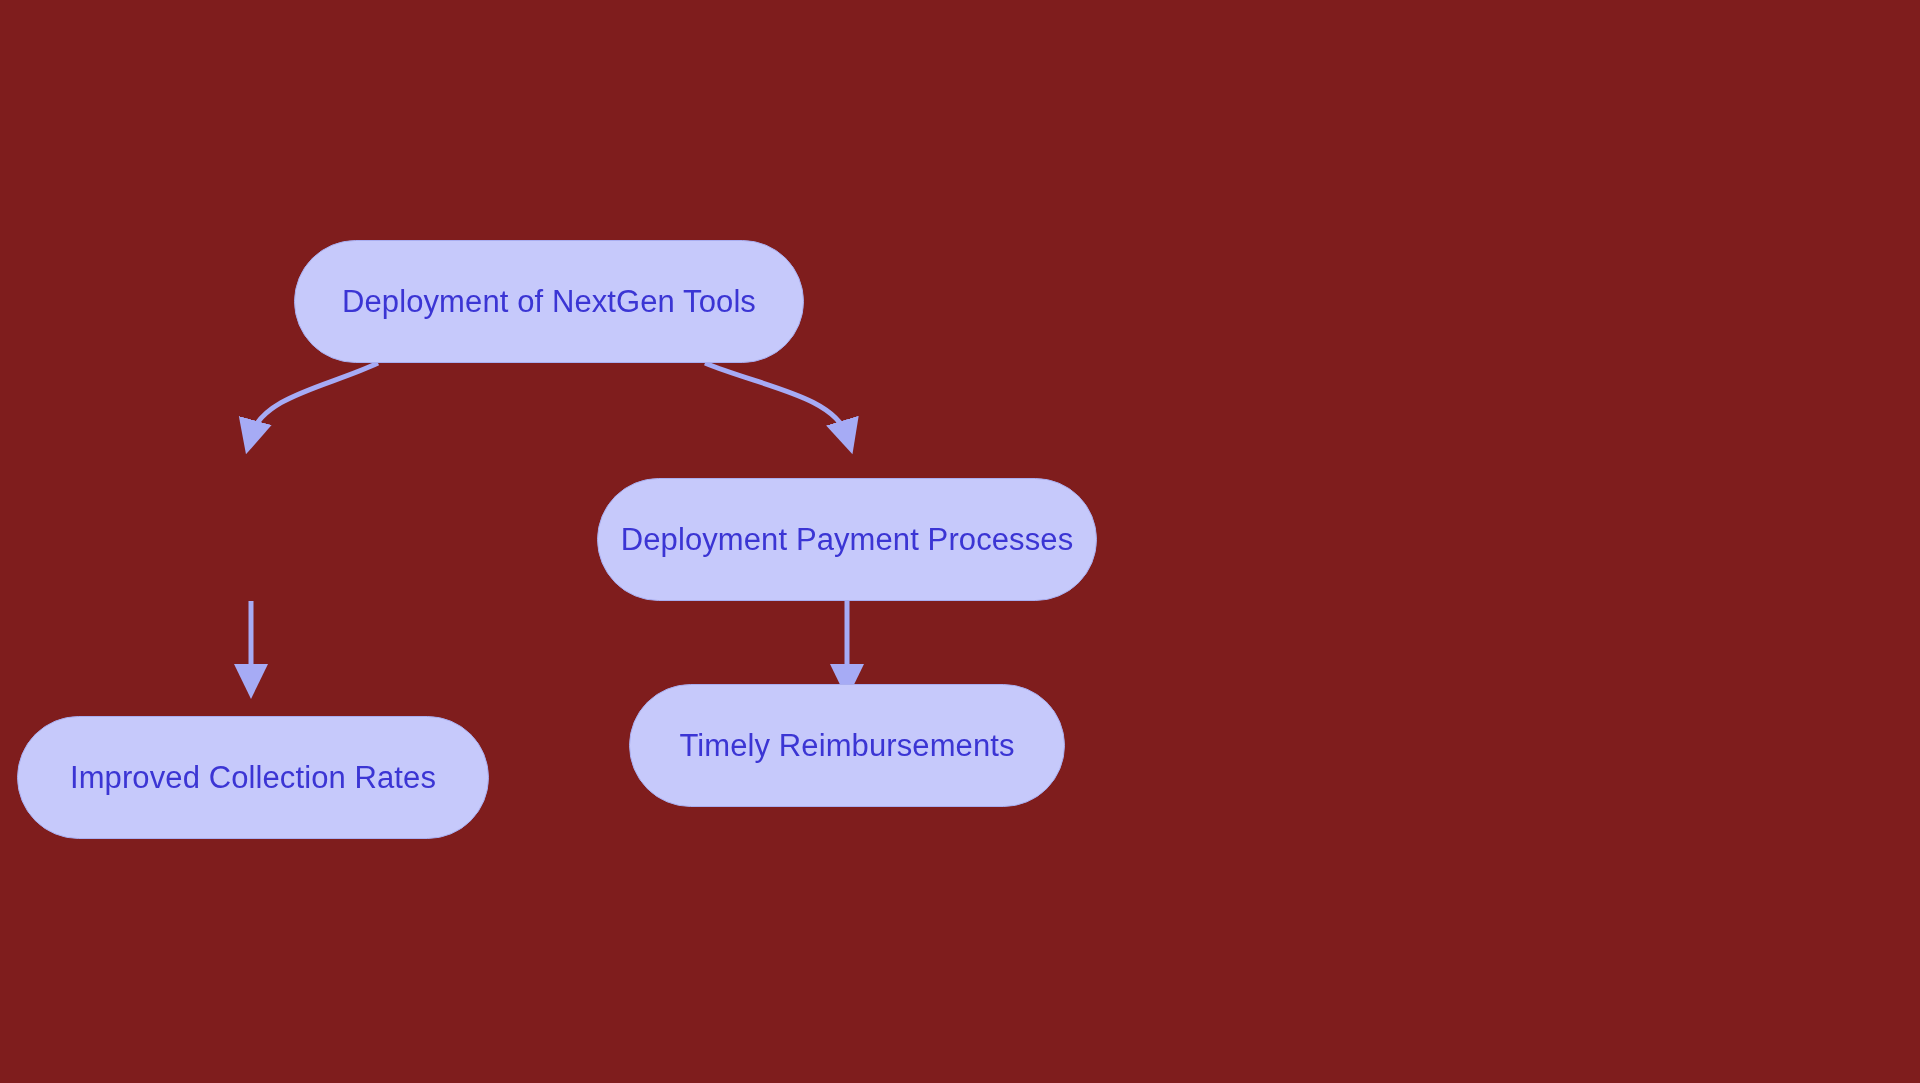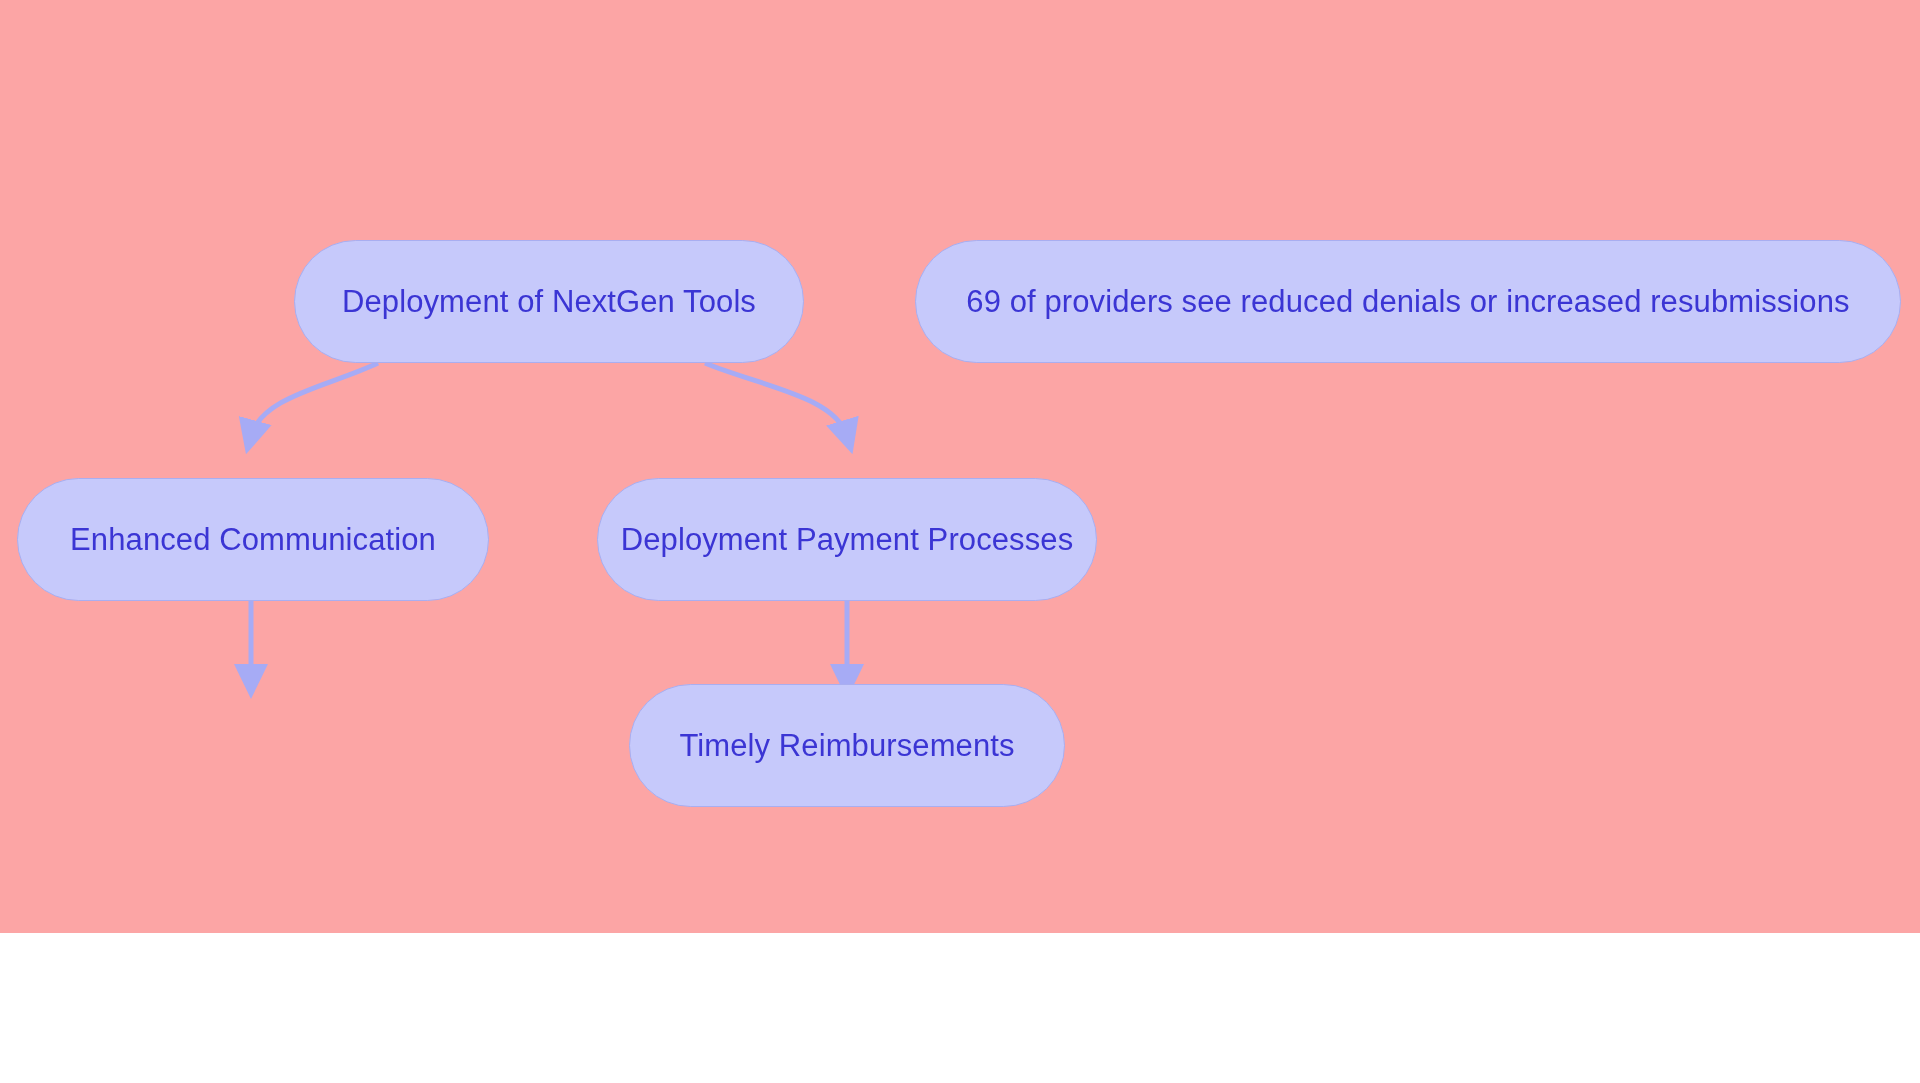--- a/index.html
+++ b/index.html
@@ -10,22 +10,22 @@
   body {
     font-family: "Liberation Sans", sans-serif;
     width: 1920px;
     height: 1083px;
     overflow: hidden;
     position: relative;
   }
   #canvas {
     position: relative;
     width: 1920px;
-    height: 933px;
-    background: #fca5a5;
+    height: 1083px;
+    background: #7f1d1d;
     text-decoration: underline;
   }
   #edge-layer {
     position: absolute;
     left: 0;
     top: 0;
     width: 1920px;
     height: 1083px;
     pointer-events: none;
   }
@@ -74,30 +74,27 @@
 
     <path d="M 251 601 L 251 680" fill="none" stroke="#a6abf5" stroke-width="5" marker-end="url(#arrowhead)"></path>
 
     <path d="M 847 601 L 847 680" fill="none" stroke="#a6abf5" stroke-width="5" marker-end="url(#arrowhead)"></path>
   </svg>
 
   <div class="node" id="node-root">
     <span class="node-label">Deployment of NextGen Tools</span>
   </div>
 
-  <div class="node" id="node-stat">
-    <span class="node-label">69 of providers see reduced denials or increased resubmissions</span>
-  </div>
 
-  <div class="node" id="node-comm">
-    <span class="node-label">Enhanced Communication</span>
-  </div>
 
   <div class="node" id="node-payment">
     <span class="node-label">Deployment Payment Processes</span>
   </div>
 
+  <div class="node" id="node-rates">
+    <span class="node-label">Improved Collection Rates</span>
+  </div>
 
   <div class="node" id="node-reimburse">
     <span class="node-label">Timely Reimbursements</span>
   </div>
 
 </div>
 
 </body></html>

